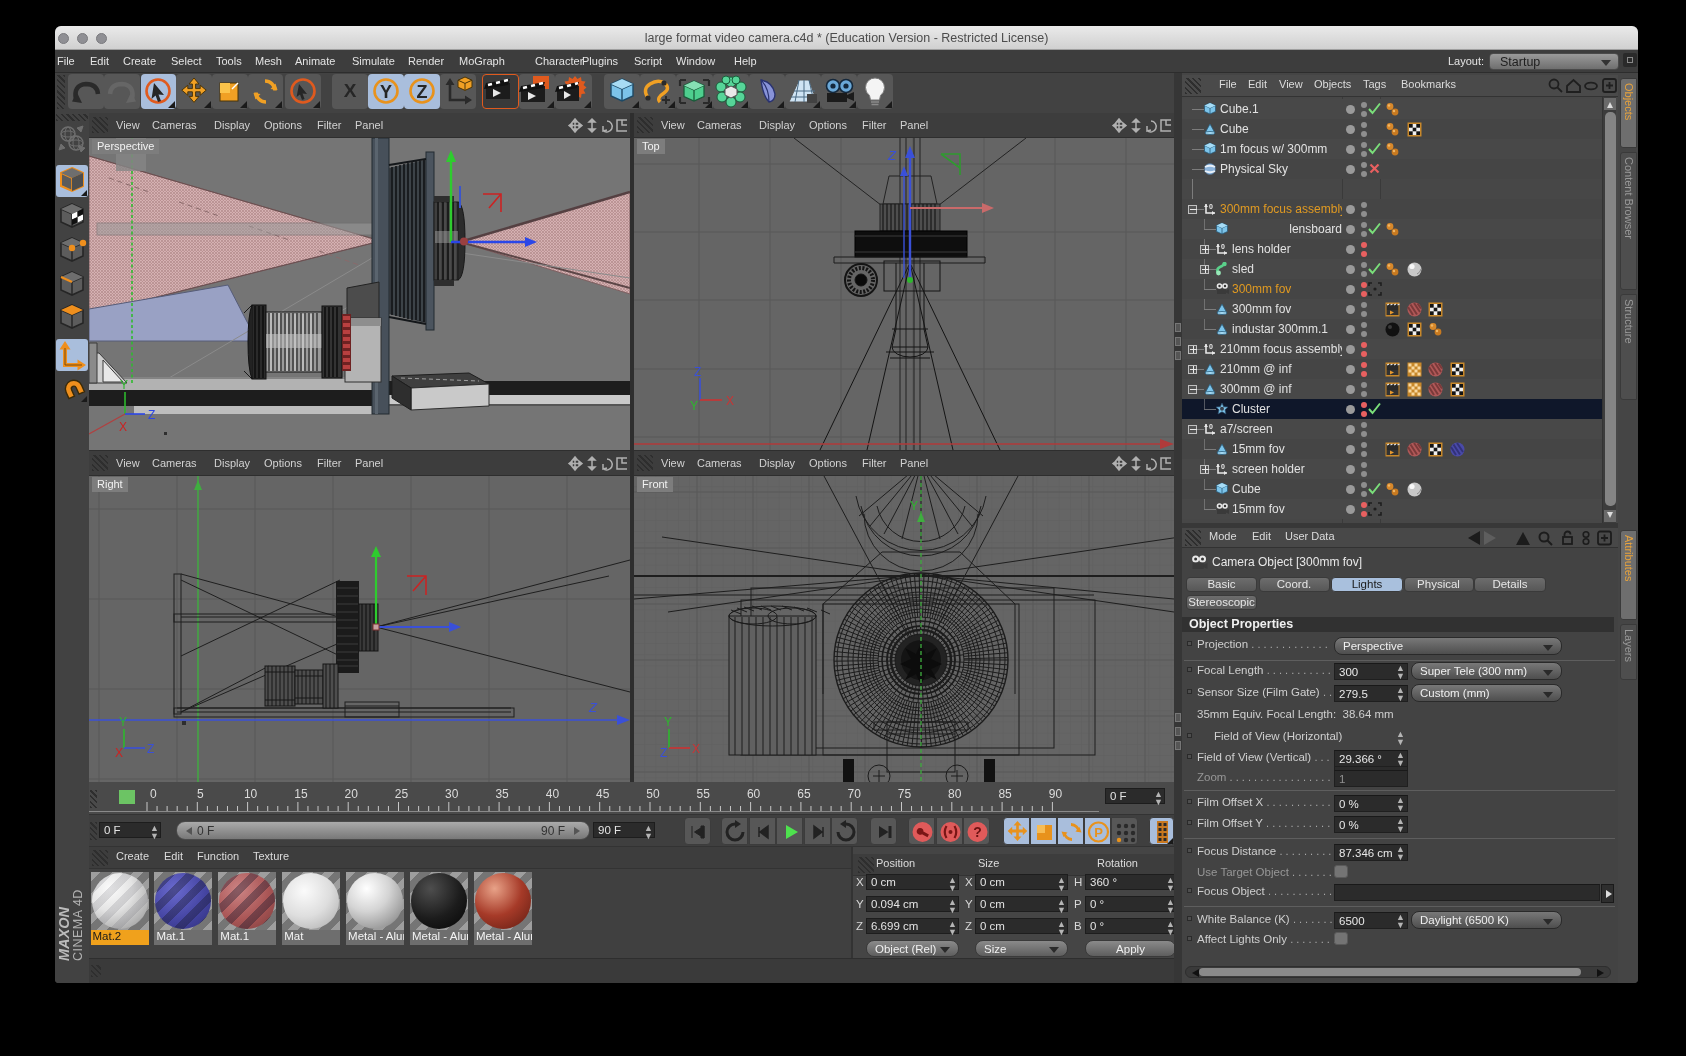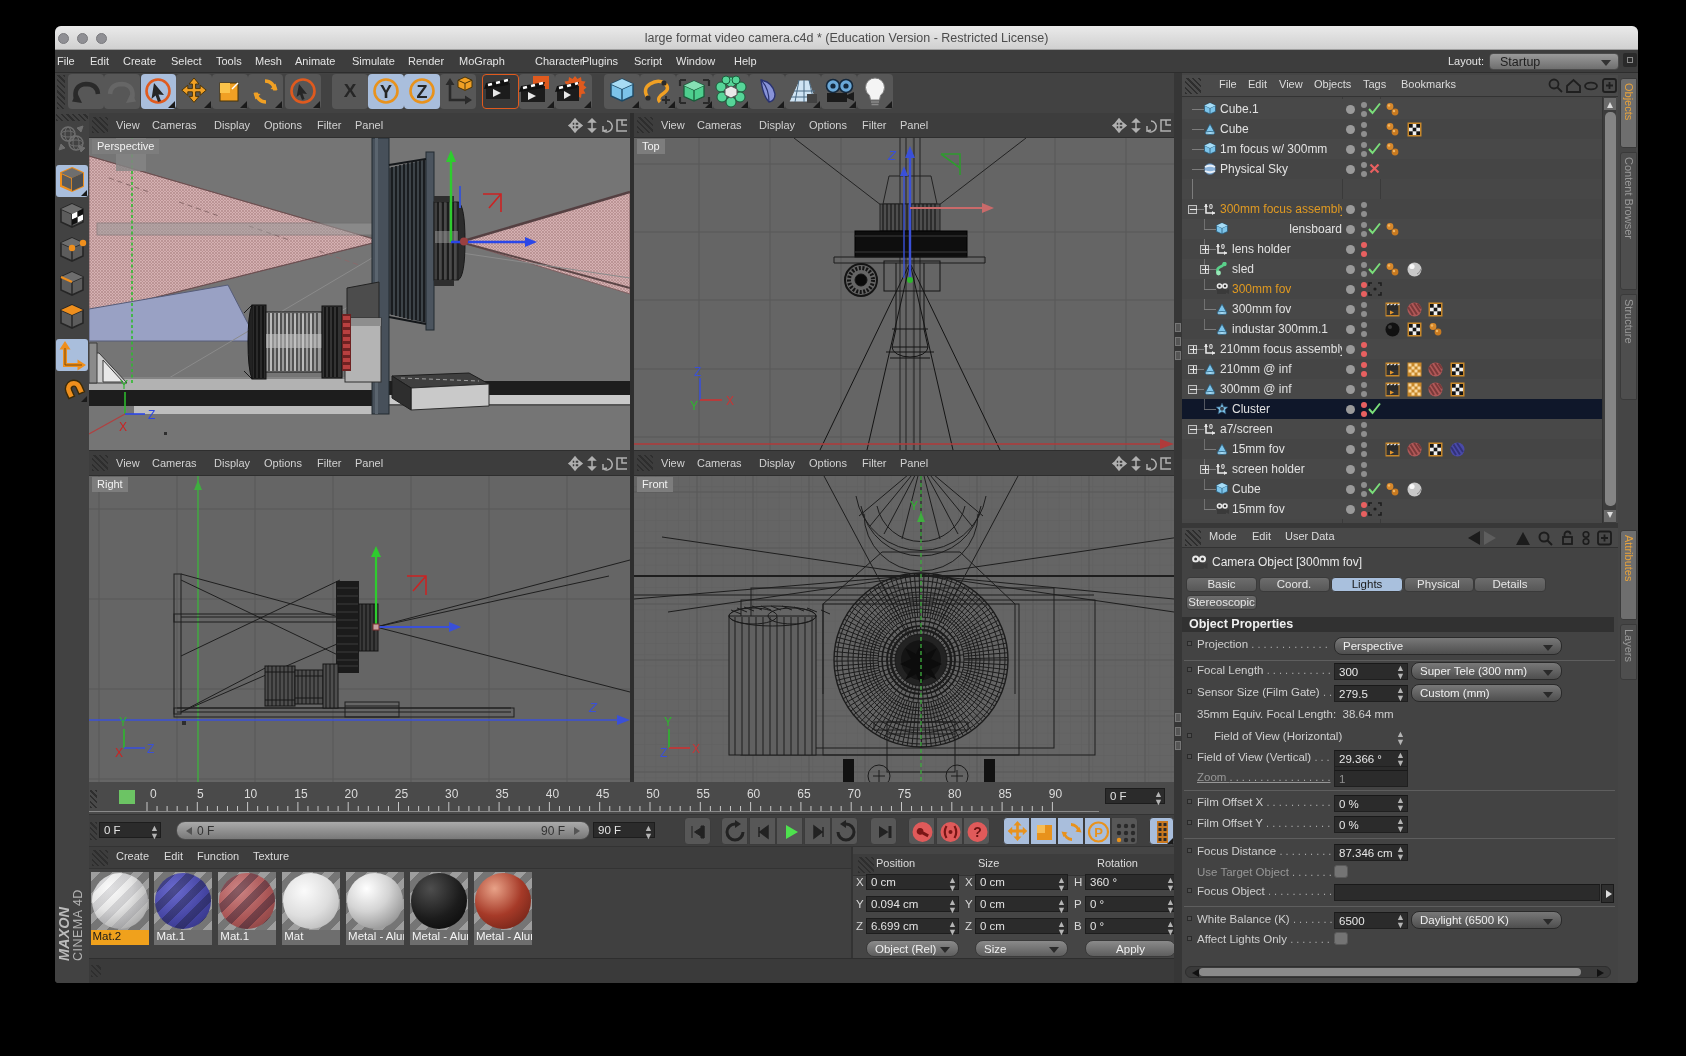--- a/index.html
+++ b/index.html
@@ -1660,21 +1660,21 @@
       <div class="adrop" style="left:229px;top:156px;width:151px;">Custom (mm)</div>
       <div class="alabel" style="left:15px;top:180px;">35mm Equiv. Focal Length:&nbsp; 38.64 mm</div>
       <div class="bullet" style="top:205px;"></div>
           <div class="alabel" style="left:15px;top:202px;margin-left:17px;">Field of View (Horizontal)</div>
       <div class="afield" style="left:152px;top:201px;width:74px;margin-top:36px;">49.955 °</div>
           <div class="stepper" style="left:213px;top:202px;">▲<br>▼</div>
       <div class="bullet" style="top:226px;"></div>
           <div class="alabel" style="left:15px;top:223px;">Field of View (Vertical) <span class="ld">. . .</span></div>
       <div class="afield" style="left:152px;top:222px;width:74px;">29.366 °</div>
           <div class="stepper" style="left:213px;top:223px;">▲<br>▼</div>
-      <div class="alabel dim" style="left:15px;top:243px;text-decoration:underline;">Zoom <span class="ld">. . . . . . . . . . . . . . . . .</span></div>
+      <div class="alabel dim" style="left:15px;top:243px;">Zoom <span class="ld">. . . . . . . . . . . . . . . . .</span></div>
       <div class="afield" style="left:152px;top:242px;width:74px;color:#909090;">1</div>
       <div class="abs" style="left:2px;top:262px;width:431px;border-top:1px solid #5e5e5e;"></div>
       <div class="bullet" style="top:271px;"></div>
           <div class="alabel" style="left:15px;top:268px;">Film Offset X <span class="ld">. . . . . . . . . . . .</span></div>
       <div class="afield" style="left:152px;top:267px;width:74px;">0 %</div>
           <div class="stepper" style="left:213px;top:268px;">▲<br>▼</div>
       <div class="bullet" style="top:292px;"></div>
           <div class="alabel" style="left:15px;top:289px;">Film Offset Y <span class="ld">. . . . . . . . . . . .</span></div>
       <div class="afield" style="left:152px;top:288px;width:74px;">0 %</div>
           <div class="stepper" style="left:213px;top:289px;">▲<br>▼</div>

